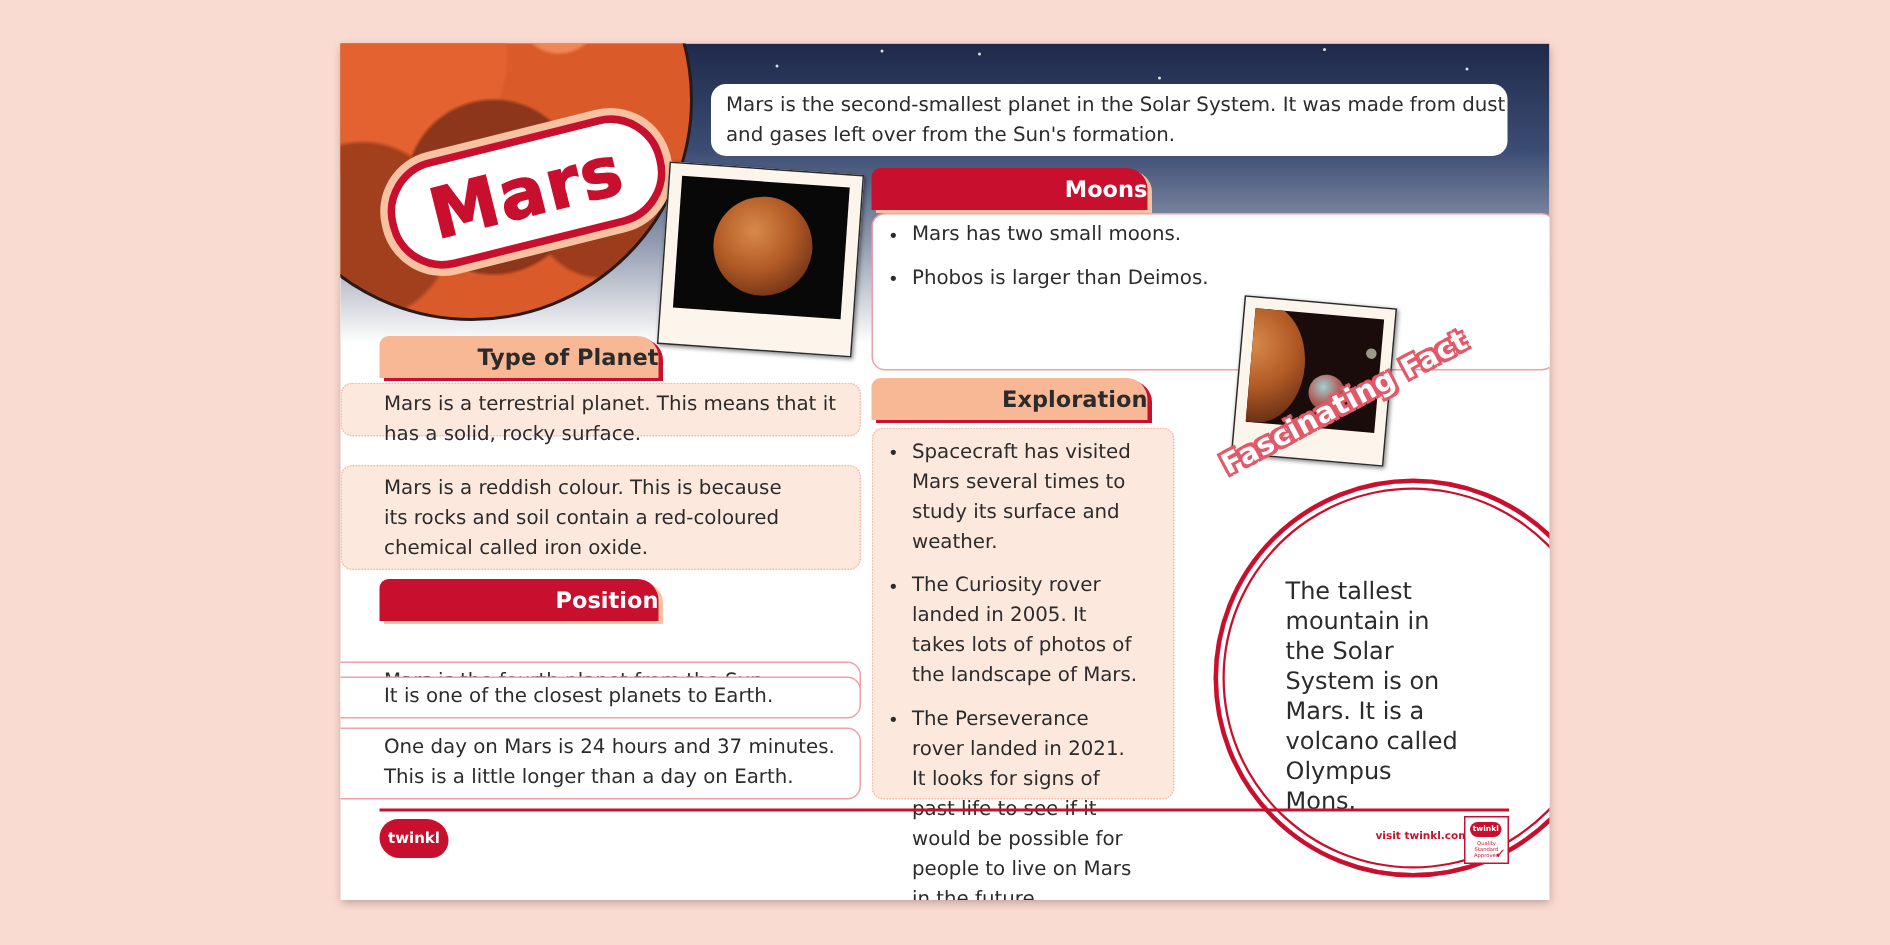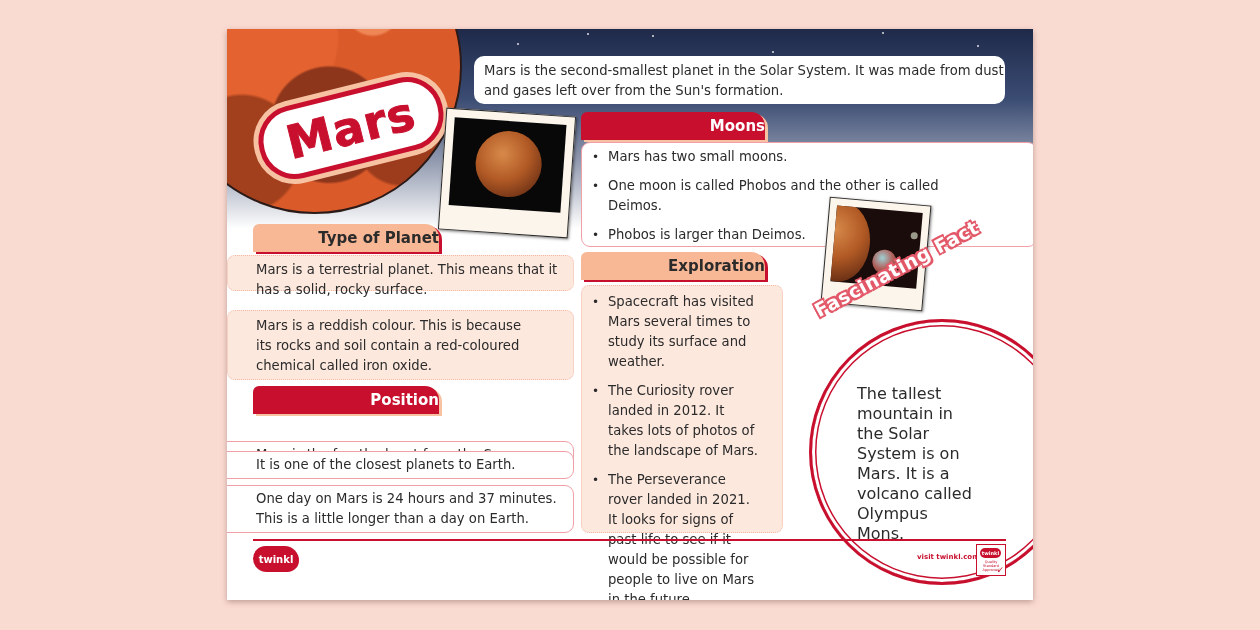--- a/index.html
+++ b/index.html
@@ -105,40 +105,39 @@
   <div class="box outline" style="left:-10px;top:456px;width:357px;height:48px;padding:3px 0 0 38px;">
     <p>One day on Mars is 24 hours and 37 minutes. This is a little longer than a day on Earth.</p>
   </div>
 
   <div class="tab red" style="left:354px;top:83px;width:184px;">
     <span>Moons</span>
   </div>
   <div class="box outline" style="left:354px;top:113px;width:456px;height:105px;padding:4px 12px 0 0;">
     <ul class="bl">
       <li>Mars has two small moons.</li>
-      <li style="width:360px">One moon is called Phobos and the other is called Deimos.</li>
       <li>Phobos is larger than Deimos.</li>
     </ul>
   </div>
 
   <div class="polaroid" style="left:598px;top:172px;width:100px;height:104px;transform:rotate(5deg);">
     <div class="photo" style="left:7px;top:7px;width:86px;height:76px;background:#1a0c0a;">
       <div class="photo-mars" style="left:-24px;top:-4px;width:60px;height:80px;"></div>
       <div class="photo-mars" style="left:40px;top:40px;width:24px;height:24px;background:radial-gradient(circle at 40% 35%,#9fd0d4,#b0605a 50%,#6a2e26);"></div>
       <div class="photo-mars" style="left:76px;top:20px;width:7px;height:7px;background:#9a9a8a;"></div>
     </div>
   </div>
 
   <div class="tab peach" style="left:354px;top:223px;width:184px;">
     <span>Exploration</span>
   </div>
   <div class="box dotted" style="left:354px;top:256px;width:202px;height:248px;padding:6px 16px 0 0;">
     <ul class="bl">
       <li style="padding-right:12px">Spacecraft has visited Mars several times to study its surface and weather.</li>
-      <li style="padding-right:6px">The Curiosity rover landed in 2012. It takes lots of photos of the landscape of Mars.</li>
+      <li style="padding-right:6px">The Curiosity rover landed in 2005. It takes lots of photos of the landscape of Mars.</li>
       <li style="padding-right:6px">The Perseverance rover landed in 2021. It looks for signs of past life to see if it would be possible for people to live on Mars in the future.</li>
     </ul>
   </div>
 
   <div class="fact-circle"></div>
   <div class="fact-label">Fascinating Fact</div>
   <div class="fact-text">The tallest mountain in the Solar System is on Mars. It is a volcano called Olympus Mons.</div>
 
   <div class="footer-line"></div>
   <div class="logo">

